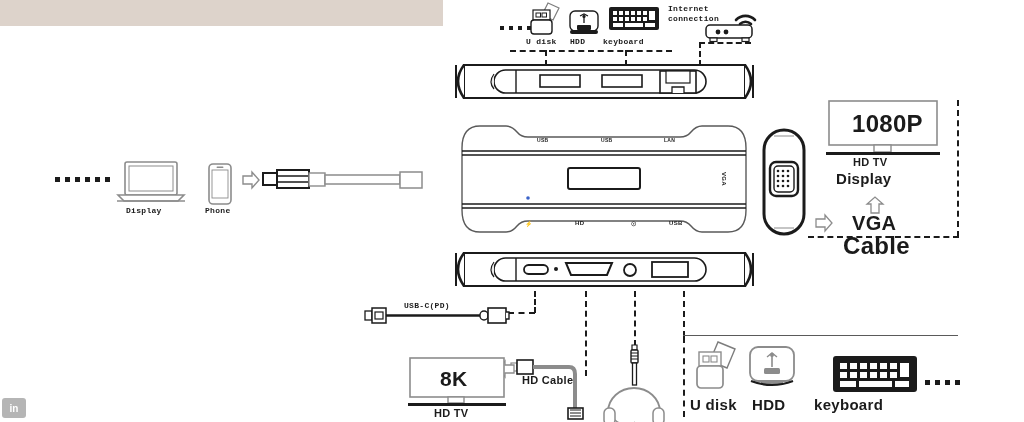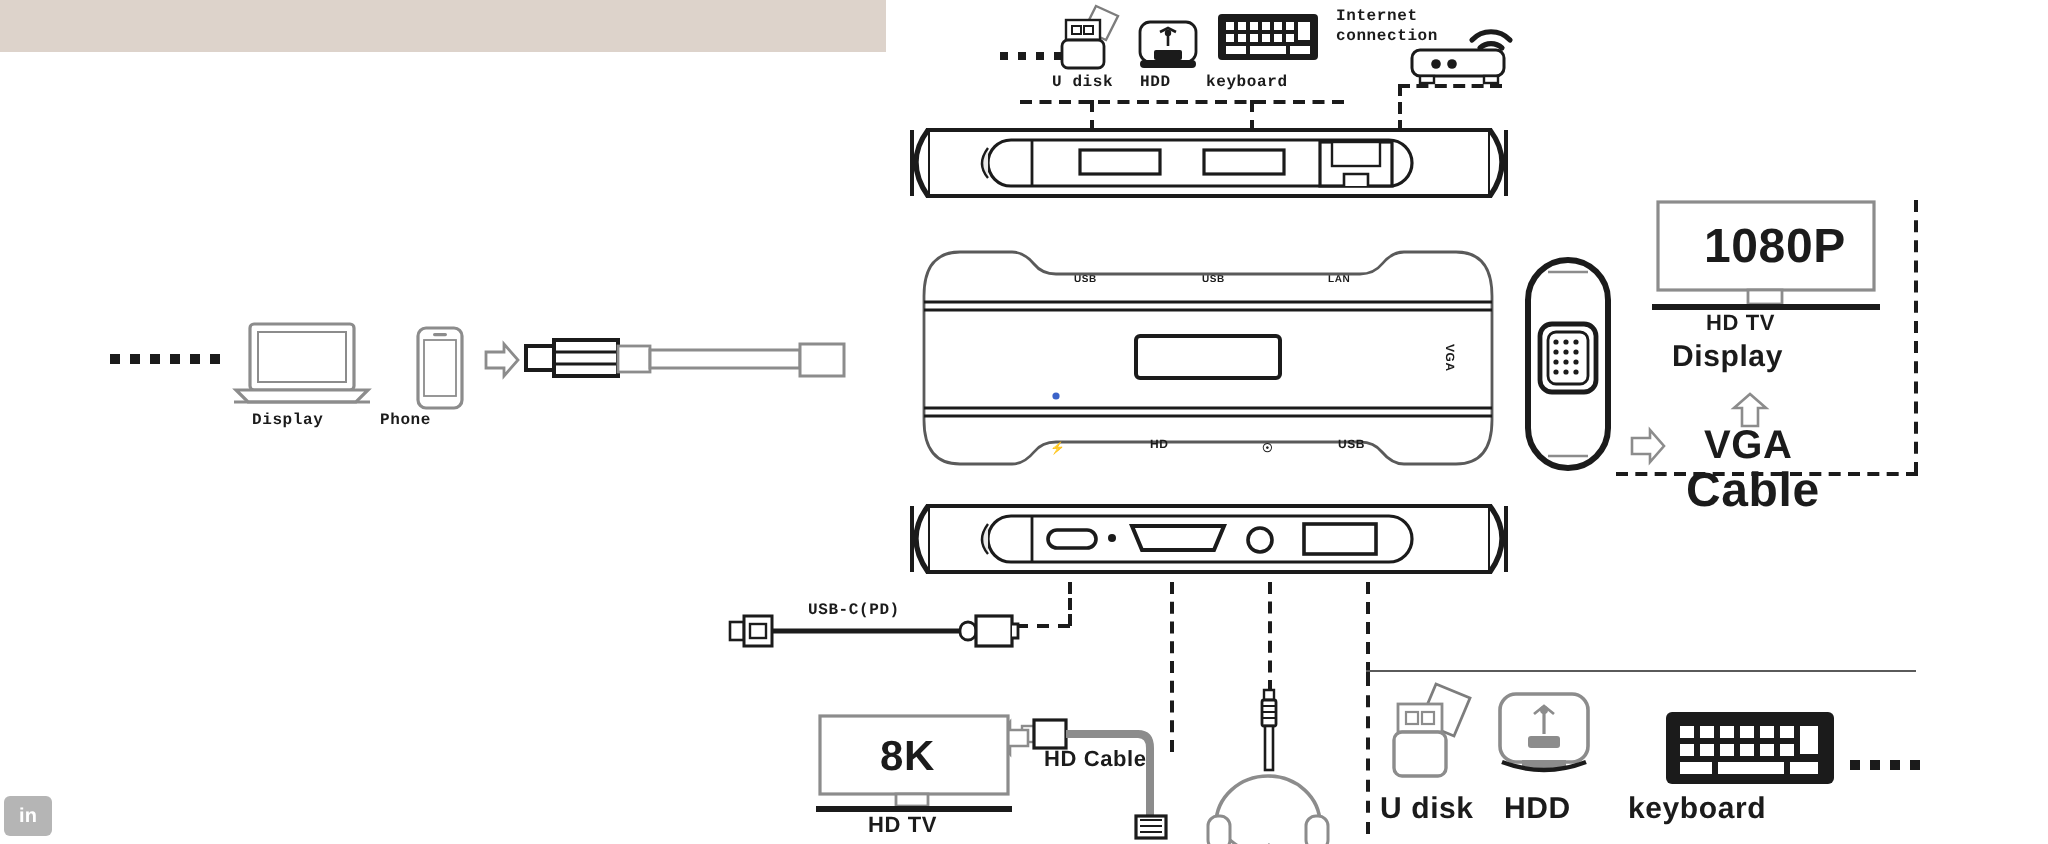--- a/index.html
+++ b/index.html
@@ -212,21 +212,21 @@
   </div>
   <div class="lbl sm" style="left:126px; top:206px;">Display</div>
 
   <div class="abs" style="left:207px; top:163px;">
     <svg width="26" height="42" viewBox="0 0 26 42">
       <rect x="2" y="1" width="22" height="40" rx="4" fill="#fff" stroke="#8c8c8c" stroke-width="1.6"></rect>
       <rect x="5" y="7" width="16" height="28" fill="#fff" stroke="#8c8c8c" stroke-width="0.9"></rect>
       <rect x="9.5" y="3.5" width="7" height="1.6" rx="0.8" fill="#8c8c8c"></rect>
     </svg>
   </div>
-  <div class="lbl sm" style="left:190px; top:206px;">Phone</div>
+  <div class="lbl sm" style="left:205px; top:206px;">Phone</div>
 
   <div class="arrow" style="left:241px; top:170px;">
     <svg width="20" height="20" viewBox="0 0 20 20">
       <path d="M2,6 h9 v-4 l7,8 l-7,8 v-4 h-9 Z" fill="#fff" stroke="#8c8c8c" stroke-width="1.4"></path>
     </svg>
   </div>
   <div class="abs" style="left:262px; top:168px;">
     <svg width="190" height="24" viewBox="0 0 190 24">
       <rect x="1" y="5" width="14" height="12" fill="#fff" stroke="#1b1b1b" stroke-width="2"></rect>
       <rect x="15" y="2" width="32" height="18" fill="#fff" stroke="#1b1b1b" stroke-width="2"></rect>

